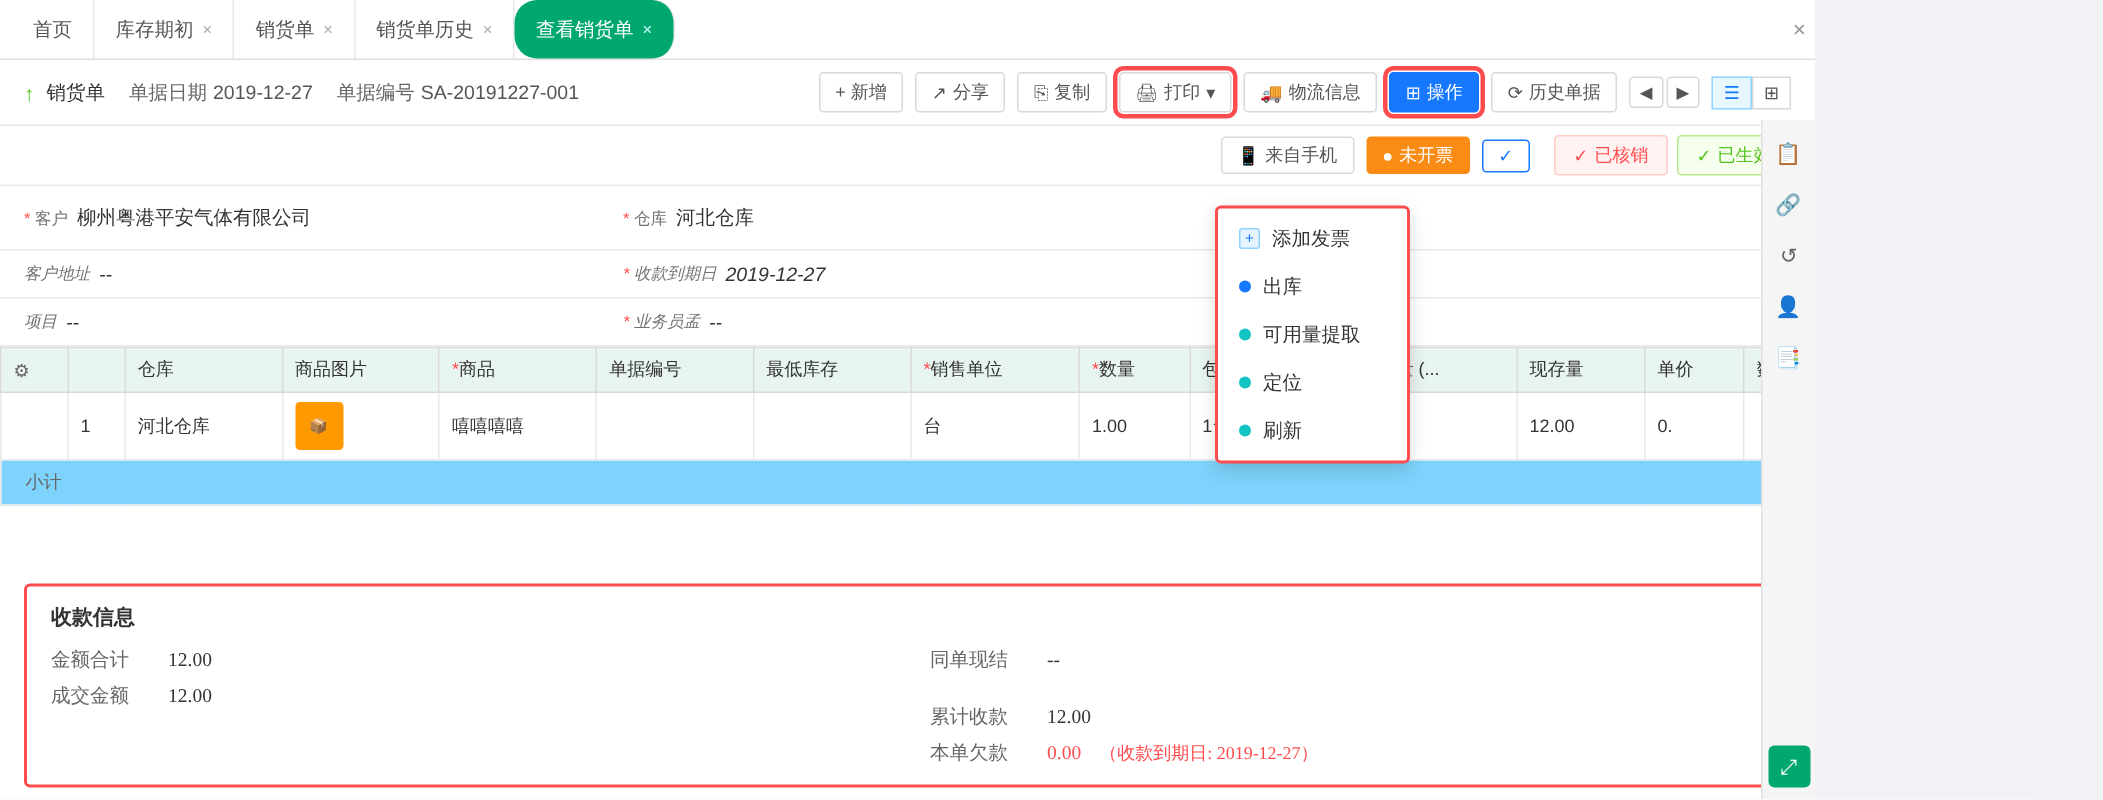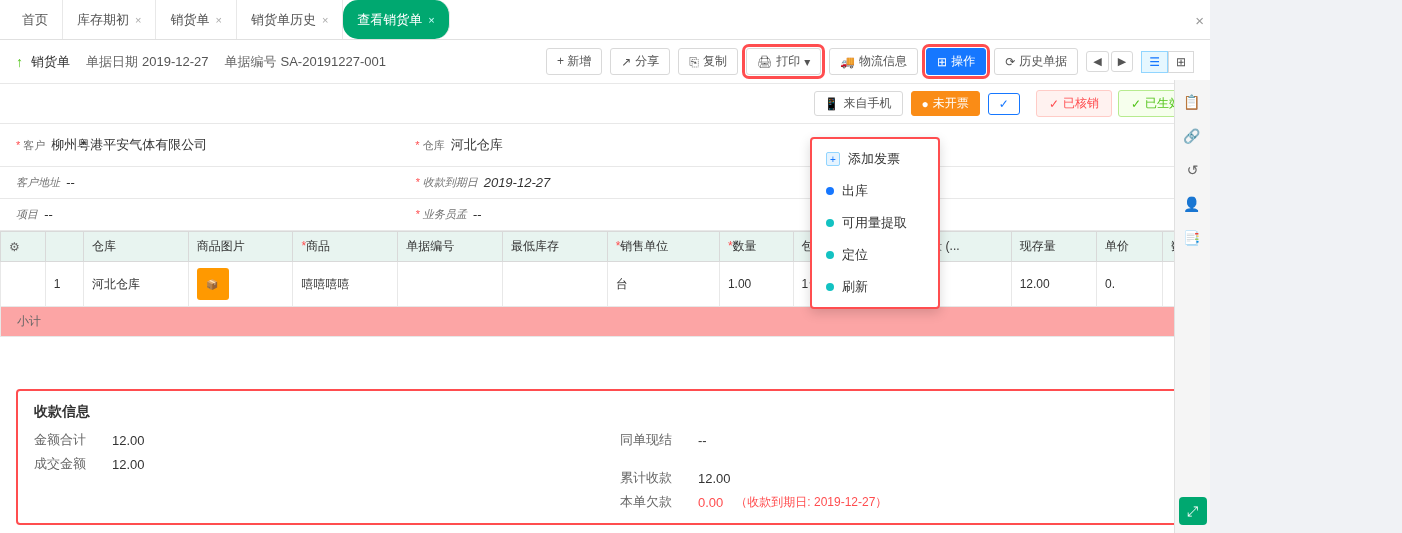--- a/index.html
+++ b/index.html
@@ -109,36 +109,36 @@
     }
     thead tr { background: #e8f4f0; }
     thead th {
       padding: 6px 8px; text-align: left; border: 1px solid #d9d9d9;
       font-weight: normal; color: #333; white-space: nowrap;
     }
     tbody tr { background: #fff; }
     tbody td {
       padding: 6px 8px; border: 1px solid #e8e8e8; color: #333;
     }
-    .subtotal-row td { background: #fca5a5; font-weight: 500; }
+    .subtotal-row td { background: #7dd3fc; font-weight: 500; }
 
     
     .product-img {
       width: 32px; height: 32px; background: #ff9900; border-radius: 3px;
       display: flex; align-items: center; justify-content: center;
       color: #fff; font-size: 10px;
     }
 
     
     .th-settings { color: #666; cursor: pointer; }
 
     
     .bottom-panel {
       border: 2px solid #ff4d4f; border-radius: 4px; margin: 8px 16px;
-      padding: 12px 16px; background: #fff; flex-shrink: 0;
+      padding: 12px 16px; background: #fff; flex-shrink: 0; font-family: Liberation Serif, serif;
     }
     .bottom-panel-title { font-weight: 600; font-size: 14px; margin-bottom: 10px; }
     .bottom-panel-grid {
       display: grid; grid-template-columns: 1fr 1fr; gap: 8px 30px;
     }
     .info-row { display: flex; align-items: center; gap: 8px; }
     .info-label { color: #666; min-width: 70px; }
     .info-value { color: #333; }
     .info-value.red { color: #ff4d4f; }
 

